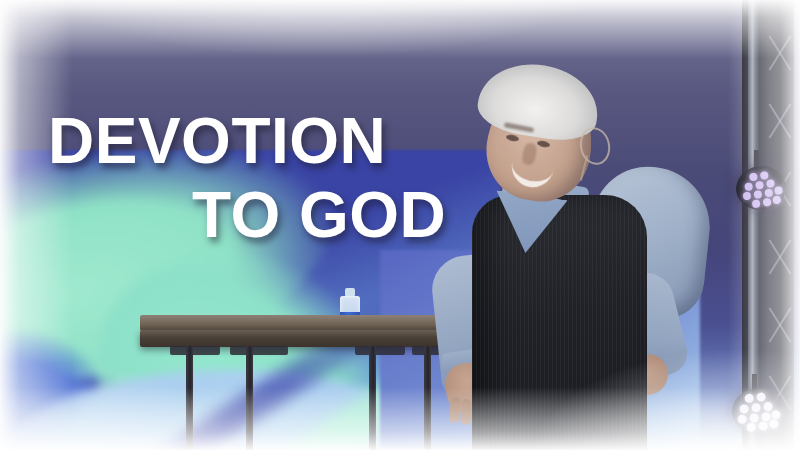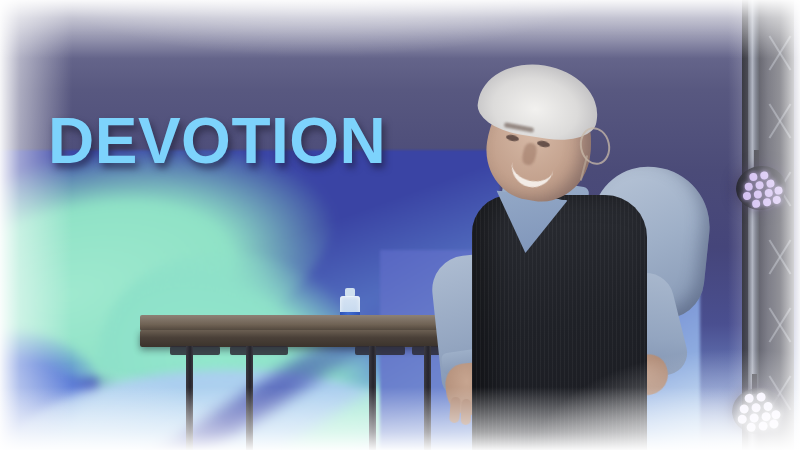--- a/index.html
+++ b/index.html
@@ -289,21 +289,21 @@
       radial-gradient(ellipse 260px 150px at 8% 104%, rgba(255,255,255,.6), rgba(255,255,255,0) 70%),
       radial-gradient(ellipse 420px 120px at 40% -6%, rgba(255,255,255,.55), rgba(255,255,255,0) 70%);
   }
 
   
   .title-block{
     position:absolute;left:0;top:104px;width:800px;
     z-index:20;
   }
   .title-line{
-    color:#7dd3fc;
+    color:#ffffff;
     font-weight:bold;
     font-size:64px;
     line-height:74px;
     letter-spacing:.5px;
     text-shadow:3px 5px 7px rgba(26,24,44,.55);
     white-space:nowrap;
   }
   .line1{margin-left:48px;}
   .line2{margin-left:192px;}
 </style>
@@ -442,15 +442,16 @@
       <div class="led" style="left:36px;top:33px"></div>
     </div>
 
   </div>
 
   <div class="corner-haze"></div>
   <div class="fade"></div>
 
   <div class="title-block">
     <div class="title-line line1">DEVOTION</div>
+    <div class="title-line line2">TO GOD</div>
   </div>
 
 </div>
 
 </body></html>

